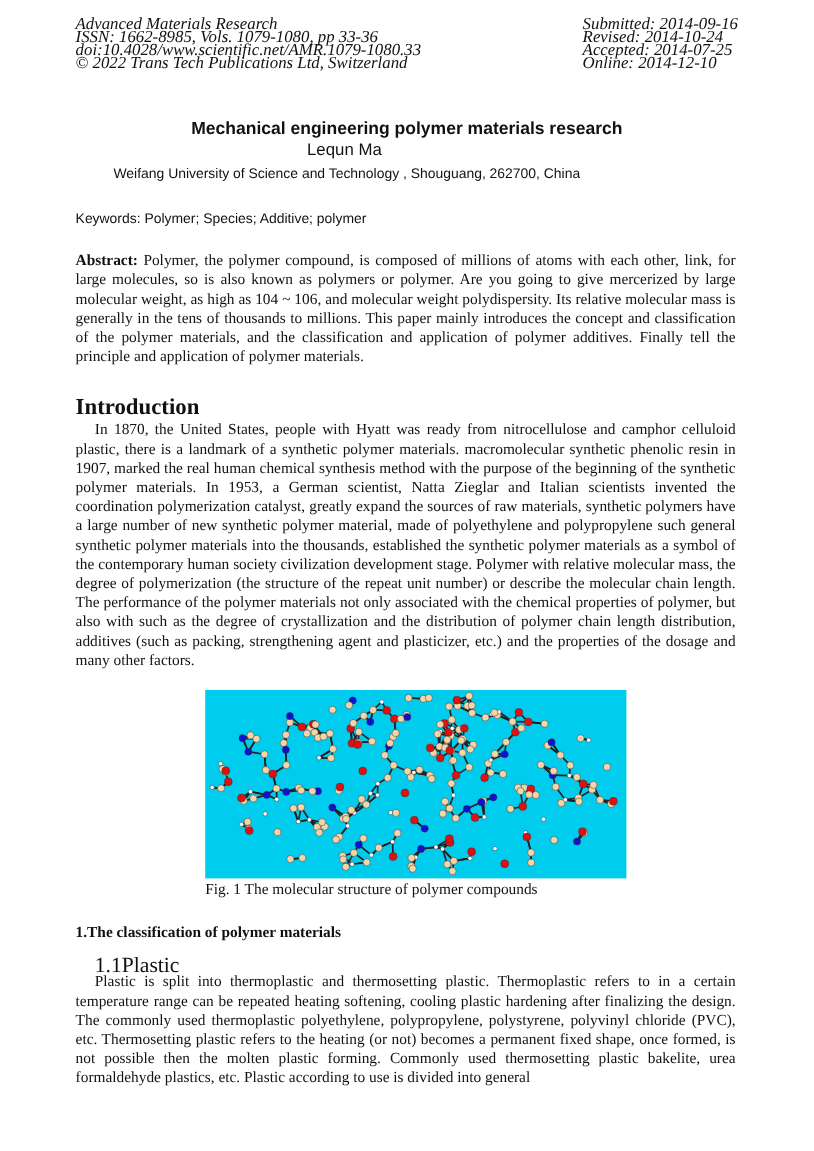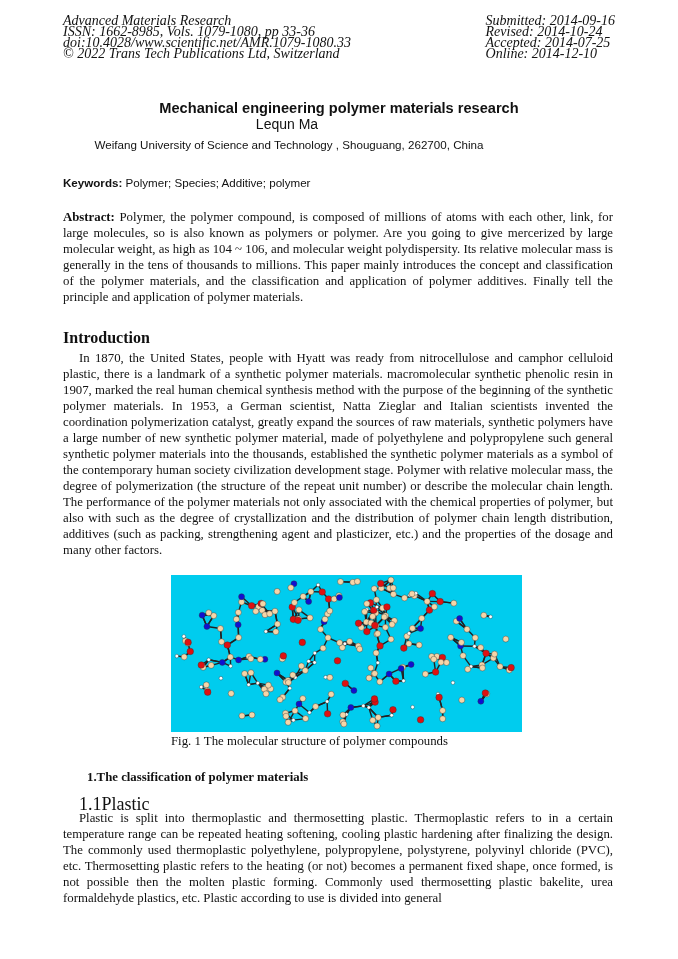--- a/index.html
+++ b/index.html
@@ -5,29 +5,29 @@
   html, body { margin: 0; padding: 0; background: #ffffff; }
   body { width: 678px; height: 959px; position: relative; overflow: hidden; color: #111; }
   .hdr { position: absolute; top: 15px; font-family: "Liberation Serif", serif; font-style: italic; font-size: 14px; line-height: 11px; }
   .hdr-left { left: 63px; }
   .hdr-right { right: 63px; }
   .hdr div { white-space: nowrap; }
   .title { position: absolute; top: 80px; left: 0; width: 678px; text-align: center; font-family: "Liberation Sans", sans-serif; font-weight: bold; font-size: 14.6px; margin-top: 20px; }
   .author { position: absolute; top: 116px; left: 0; width: 574px; text-align: center; font-family: "Liberation Sans", sans-serif; font-size: 14px; }
   .affil { position: absolute; top: 138px; left: 0; width: 578px; text-align: center; font-family: "Liberation Sans", sans-serif; font-size: 11.6px; }
   .keywords { position: absolute; top: 176px; left: 63px; font-family: "Liberation Sans", sans-serif; font-size: 11.6px; }
-  .keywords b { font-weight: bold; }
+  .keywords b { font-weight: normal; }
   .body-text { position: absolute; left: 63px; width: 550px; font-family: "Liberation Serif", serif; font-size: 12.8px; line-height: 16px; text-align: justify; }
   .abstract { top: 209px; }
-  .intro-head { position: absolute; top: 329px; left: 63px; font-family: "Liberation Serif", serif; font-weight: bold; font-size: 16px; }
+  .intro-head { position: absolute; top: 329px; left: 63px; font-family: "Liberation Serif", serif; font-weight: bold; font-size: 19px; }
   .intro { top: 350px; text-indent: 16px; }
   .figure { position: absolute; left: 171px; top: 575px; width: 351px; height: 157px; background: #00ccee; overflow: hidden; }
   .figure svg { display: block; }
   .fig-caption { position: absolute; top: 734px; left: 0; width: 619px; text-align: center; font-family: "Liberation Serif", serif; font-size: 12.8px; }
-  .sec-head { position: absolute; top: 770px; left: 63px; font-family: "Liberation Serif", serif; font-weight: bold; font-size: 12.8px; margin-left: 24px; }
+  .sec-head { position: absolute; top: 770px; left: 63px; font-family: "Liberation Serif", serif; font-weight: bold; font-size: 12.8px; }
   .subsec { position: absolute; top: 794px; left: 79px; font-family: "Liberation Serif", serif; font-size: 18px; }
   .plastic { top: 810px; text-indent: 16px; }
 </style>
 </head>
 <body>
 
 <div class="hdr hdr-left">
   <div>Advanced Materials Research</div>
   <div>ISSN: 1662-8985, Vols. 1079-1080, pp 33-36</div>
   <div>doi:10.4028/www.scientific.net/AMR.1079-1080.33</div>

